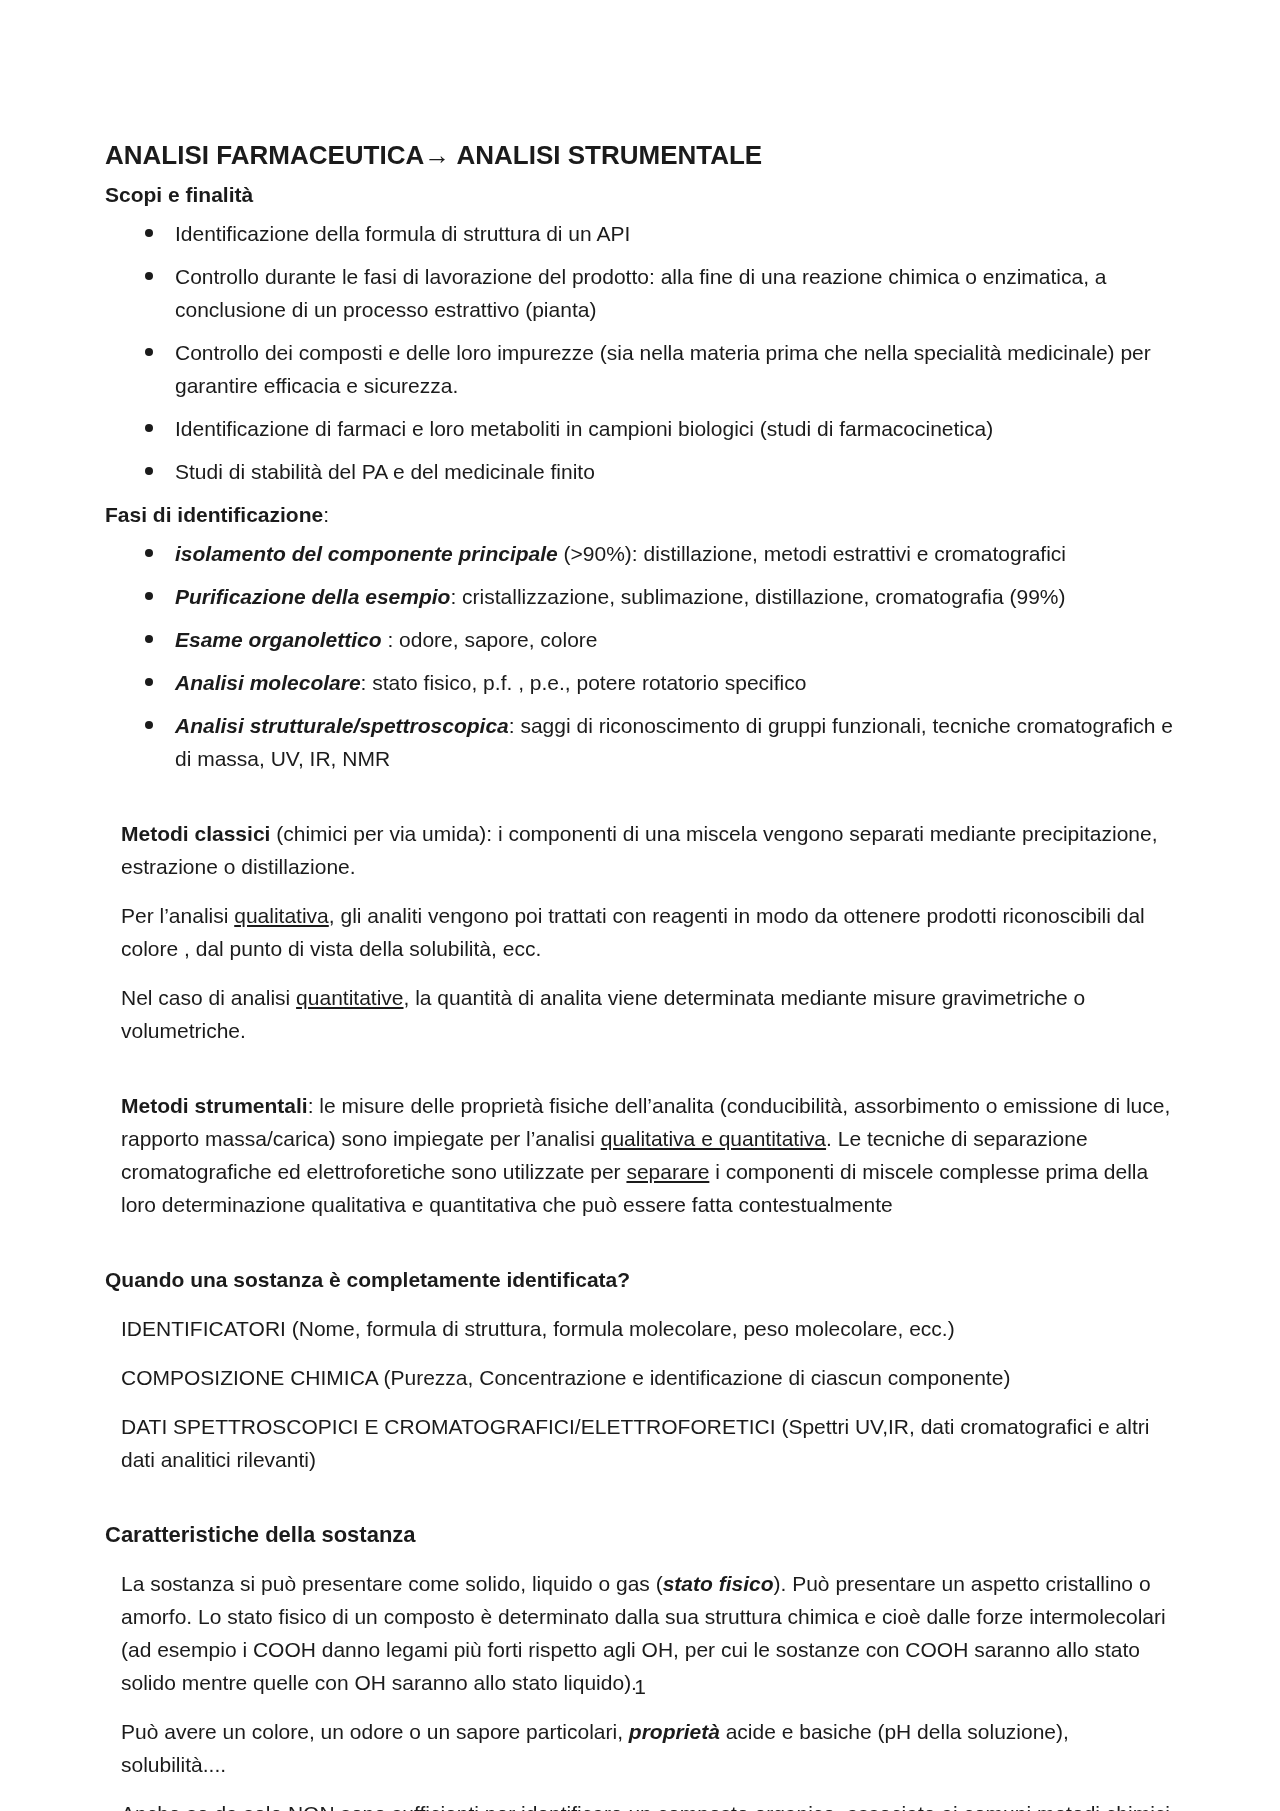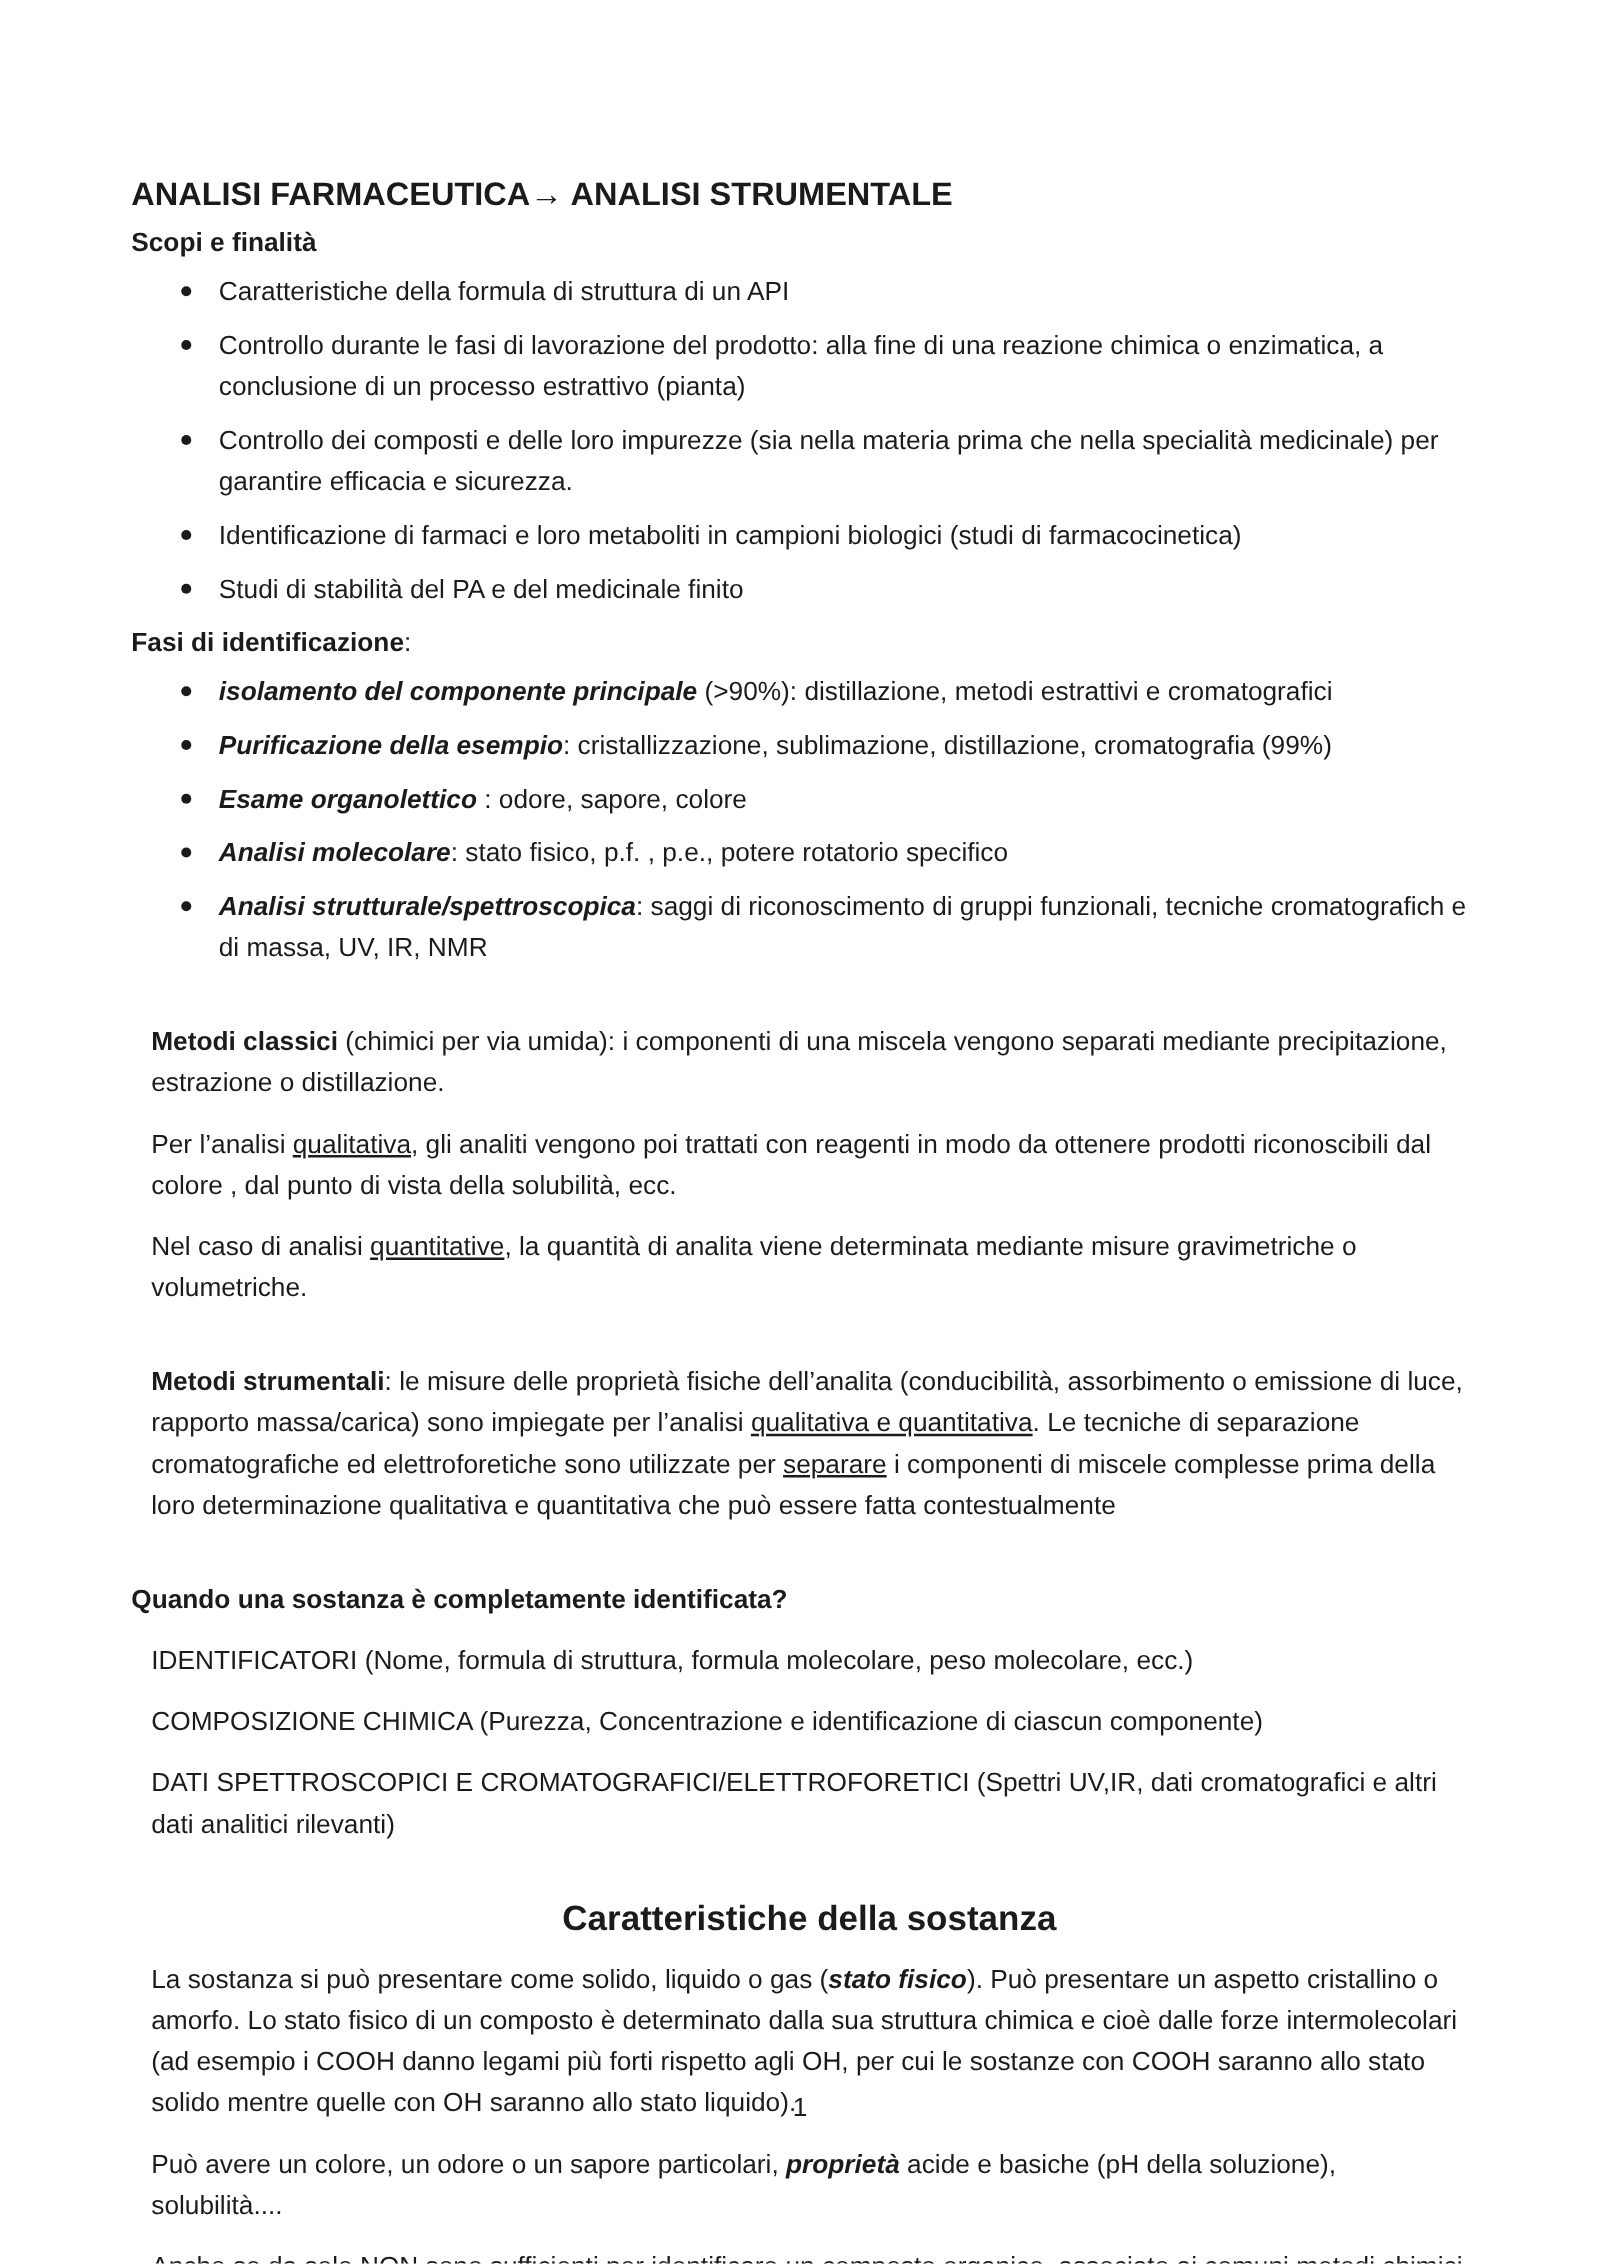--- a/index.html
+++ b/index.html
@@ -55,44 +55,43 @@
     font-style: italic;
   }
   .para-block {
     margin: 42px 0 0 0;
   }
   .para-line { margin: 16px; }
   .b { font-weight: bold; }
   .i { font-style: italic; }
   .u { text-decoration: underline; }
   .big-heading {
-    font-size: 28px;
+    font-size: 22px;
     font-weight: bold;
     margin: 0 0 4px 0;
-    text-align: center;
   }
   .footer {
     position: absolute;
     left: 0;
     bottom: 108px;
     width: 100%;
     text-align: center;
     font-size: 21px;
   }
 </style>
 </head>
 <body>
 
 <div class="page">
 
   <h1 class="doc-title">ANALISI FARMACEUTICA→ ANALISI STRUMENTALE</h1>
 
   <p class="section-heading">Scopi e finalità</p>
   <ul class="bullet-list">
-    <li>Caratteristiche della formula di struttura di un API</li>
+    <li>Identificazione della formula di struttura di un API</li>
     <li>Controllo durante le fasi di lavorazione del prodotto: alla fine di una reazione chimica o enzimatica, a conclusione di un processo estrattivo (pianta)</li>
     <li>Controllo dei composti e delle loro impurezze (sia nella materia prima che nella specialità medicinale) per garantire efficacia e sicurezza.</li>
     <li>Identificazione di farmaci e loro metaboliti in campioni biologici (studi di farmacocinetica)</li>
     <li>Studi di stabilità del PA e del medicinale finito</li>
   </ul>
 
   <p class="section-heading"><span>Fasi di identificazione</span><span class="heading-colon" style="font-weight:normal">:</span></p>
   <ul class="bullet-list">
     <li><span class="lead">isolamento del componente principale</span><span> (&gt;90%): distillazione, metodi estrattivi e cromatografici</span></li>
     <li><span class="lead">Purificazione della esempio</span><span>: cristallizzazione, sublimazione, distillazione, cromatografia (99%)</span></li>

